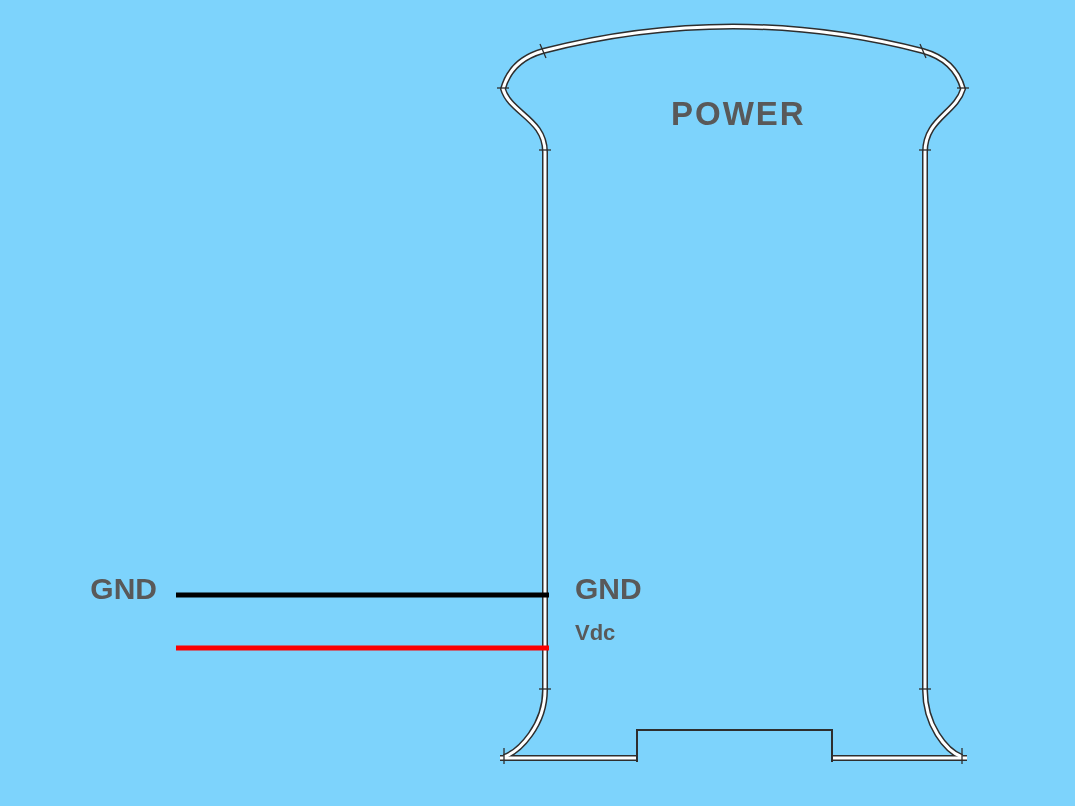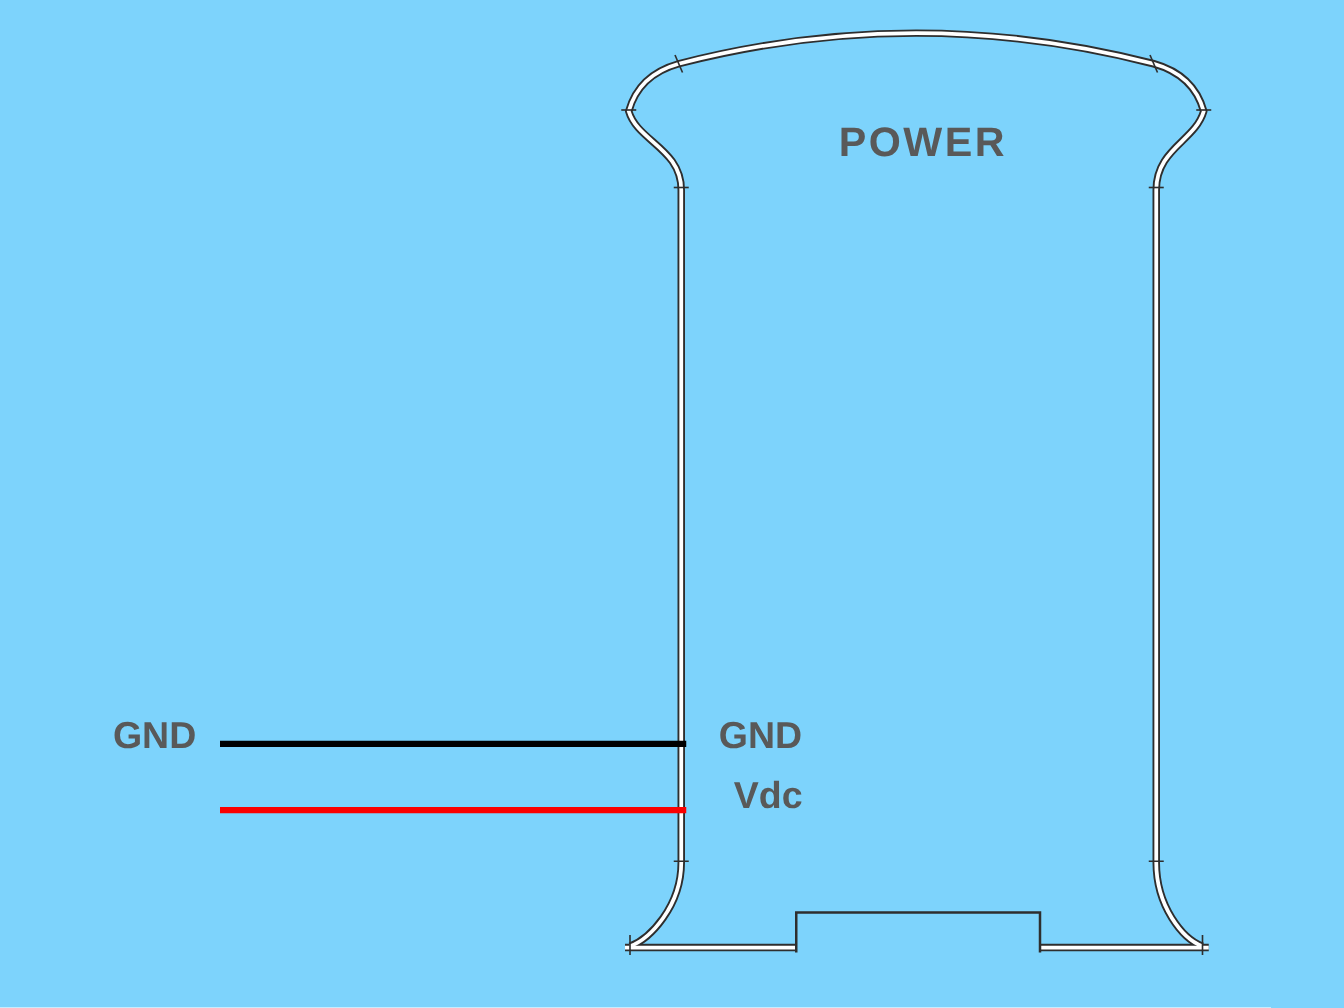--- a/index.html
+++ b/index.html
@@ -32,23 +32,23 @@
     top: 97px;
     font-size: 33px;
     letter-spacing: 2px;
   }
   .lbl-pin-gnd {
     left: 575px;
     top: 574px;
     font-size: 30px;
   }
   .lbl-pin-vdc {
-    left: 587px;
+    left: 575px;
     top: 622px;
-    font-size: 30px;
+    font-size: 22px;
   }
   .lbl-wire-gnd {
     right: 918px;
     top: 574px;
     font-size: 30px;
     text-align: right;
   }
   .lbl-wire-12to24 {
     right: 918px;
     top: 627px;

